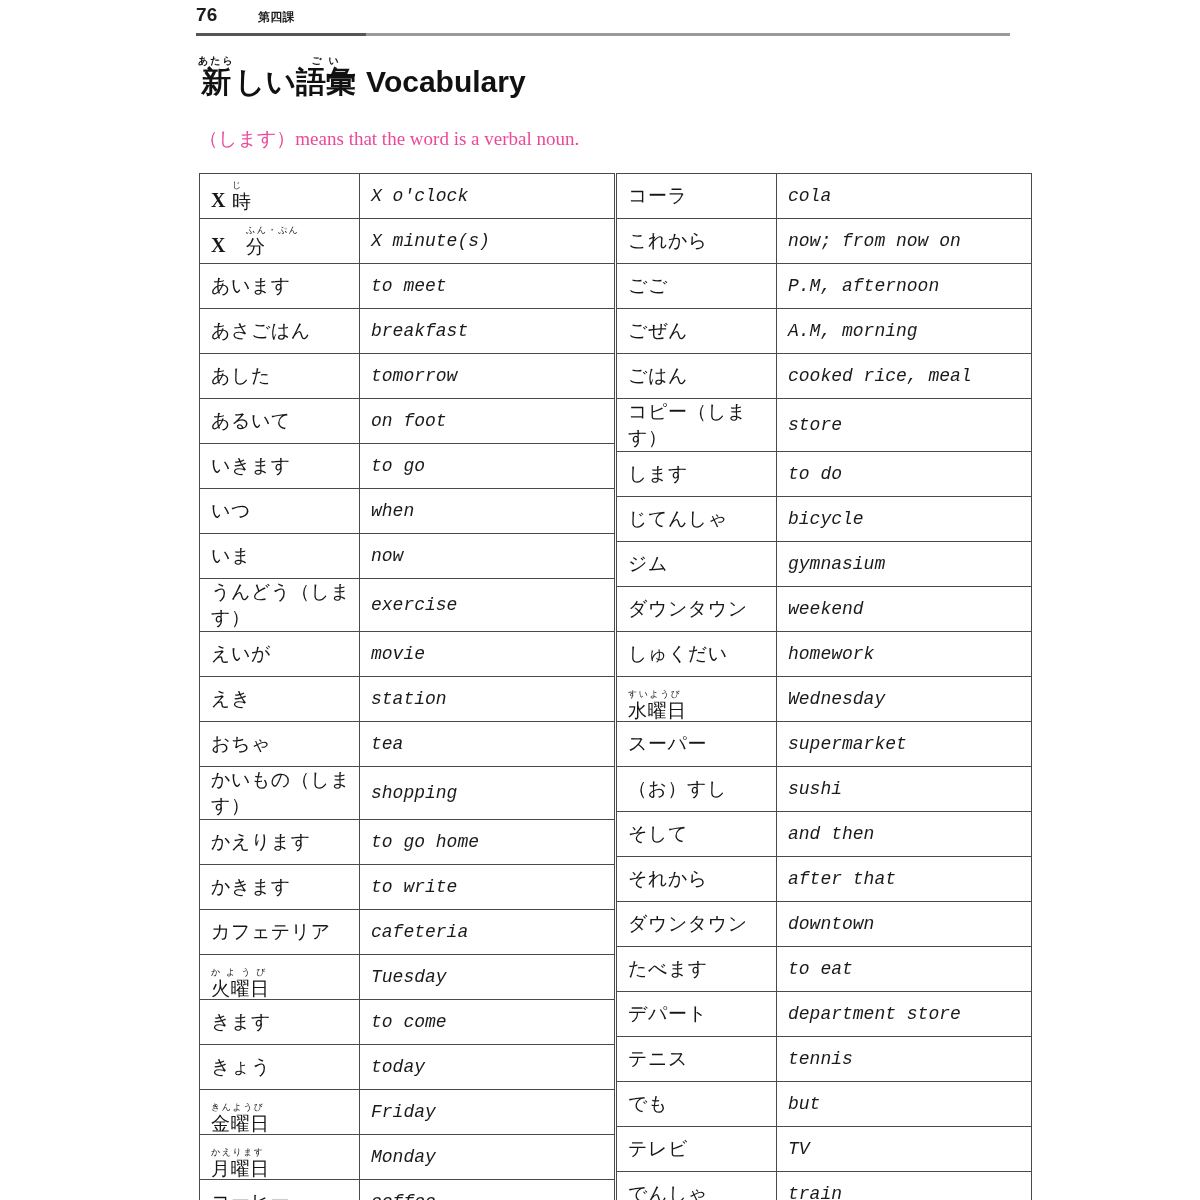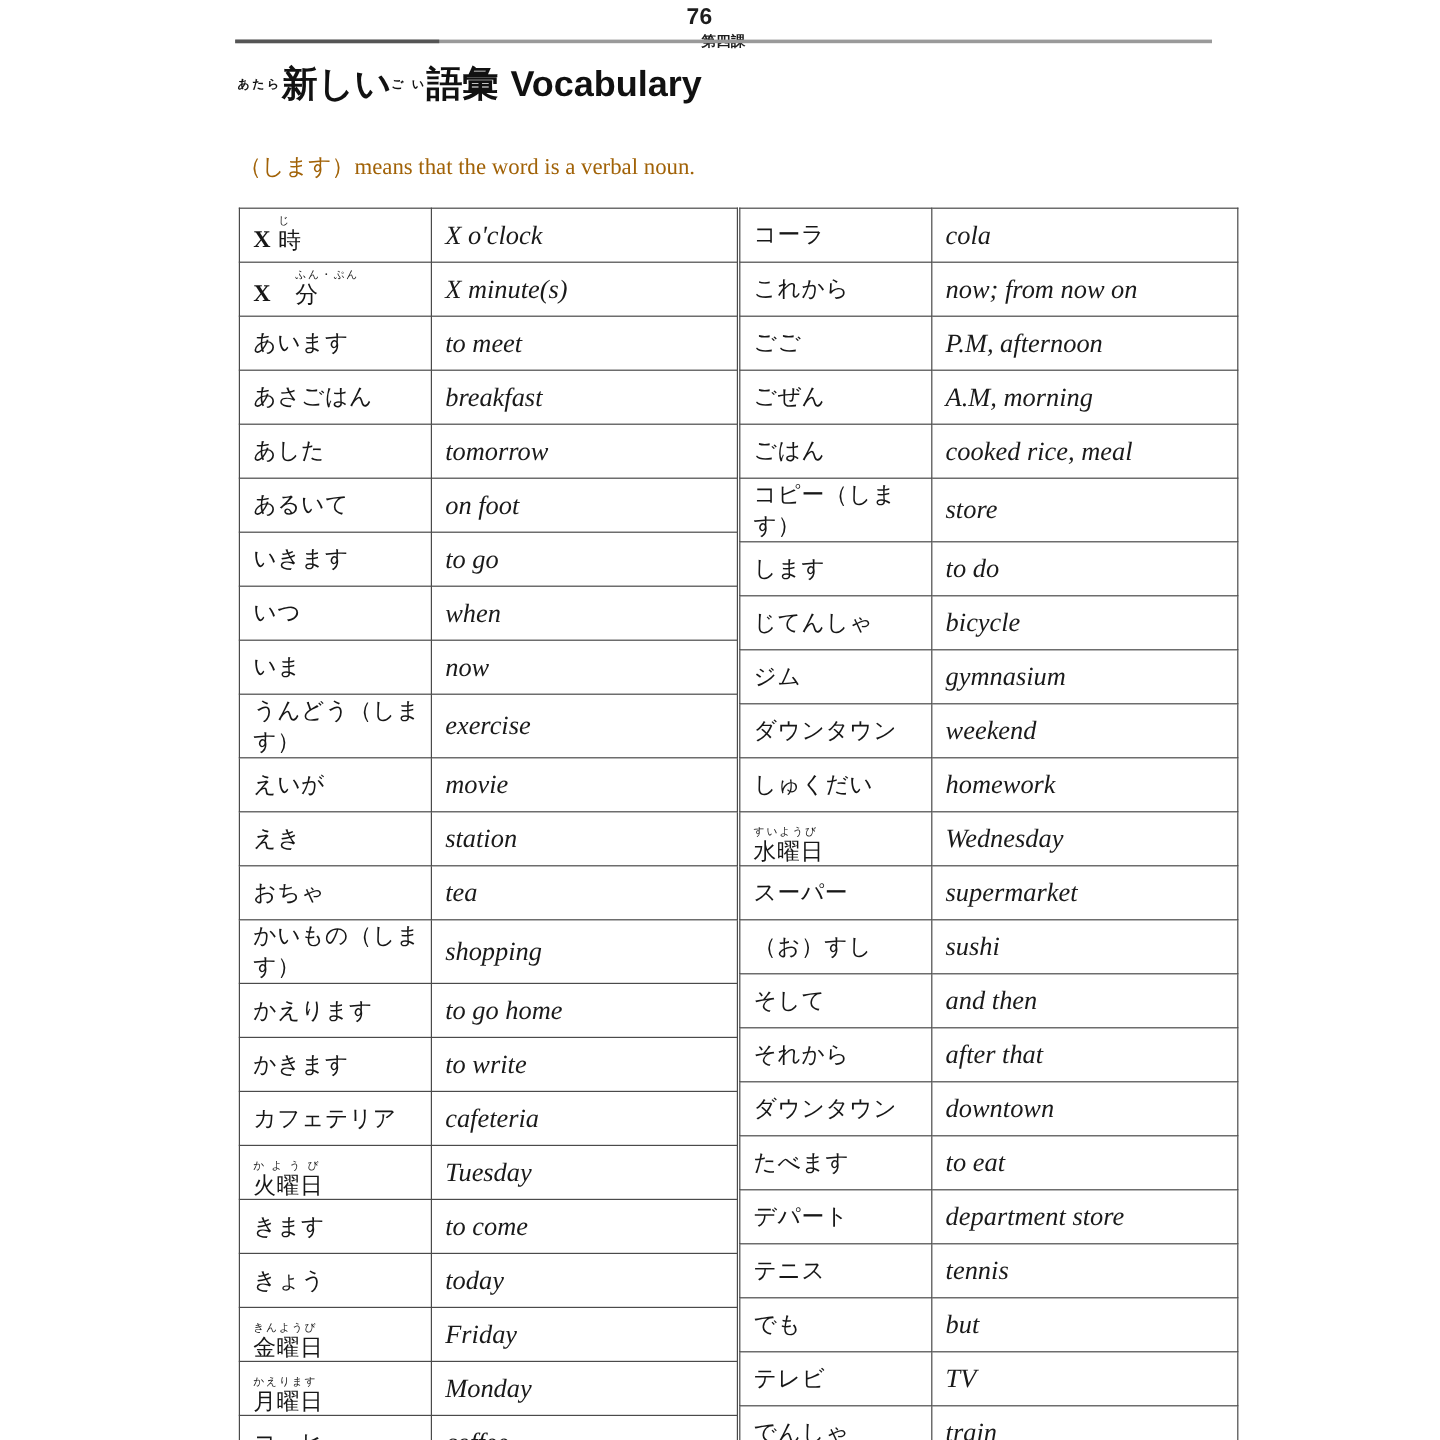--- a/index.html
+++ b/index.html
@@ -16,27 +16,26 @@
     position: relative;
   }
 
   
   .page-header {
     position: absolute;
     left: 196px;
     top: 4px;
     width: 814px;
     display: flex;
-    align-items: center;
+    align-items: flex-end;
     font-family: "Liberation Sans", "DejaVu Sans", sans-serif;
     font-weight: bold;
     font-size: 19px;
     letter-spacing: 0.3px;
     color: #1d1d1d;
-    flex-direction: column;
   }
   .page-header .folio { width: 62px; }
   .page-header .lesson { font-size: 12px; }
 
   .header-rule {
     position: absolute;
     left: 196px;
     top: 33px;
     width: 814px;
     height: 3px;
@@ -60,21 +59,21 @@
     font-weight: bold;
     font-size: 30px;
     line-height: 1;
     white-space: nowrap;
     display: flex;
     align-items: flex-end;
     color: #111;
   }
   .ruby {
     display: inline-flex;
-    flex-direction: row;
+    flex-direction: column;
     align-items: center;
     justify-content: flex-end;
     line-height: 1;
   }
   .ruby .rt {
     font-size: 10px;
     font-weight: bold;
     letter-spacing: 2px;
     margin-bottom: 1px;
     line-height: 1;
@@ -84,21 +83,21 @@
   .title-plain { line-height: 1; }
   .title-en { margin-left: 10px; line-height: 1; }
 
   
   .intro-note {
     position: absolute;
     left: 199px;
     top: 126px;
     font-size: 19px;
     font-family: "Liberation Serif", "DejaVu Serif", serif;
-    color: #a16207;
+    color: #ec4899;
     white-space: nowrap;
   }
 
   
   .vocab-wrap {
     position: absolute;
     left: 0;
     top: 173px;
     width: 1200px;
   }
@@ -124,23 +123,23 @@
   }
   table.vocab td.jp {
     width: 148px;
     font-family: "DejaVu Sans", "Liberation Sans", sans-serif;
     font-size: 19px;
     letter-spacing: 0.5px;
     color: #171717;
   }
   table.vocab td.en {
     width: 243px;
-    font-family: Liberation Serif, serif;
+    font-family: Liberation Mono, monospace;
     font-style: italic;
-    font-size: 22px;
+    font-size: 18px;
     color: #1a1a1a;
   }
 
   
   .cell-ruby {
     display: inline-flex;
     flex-direction: column;
     align-items: flex-start;
     justify-content: center;
     line-height: 1;

